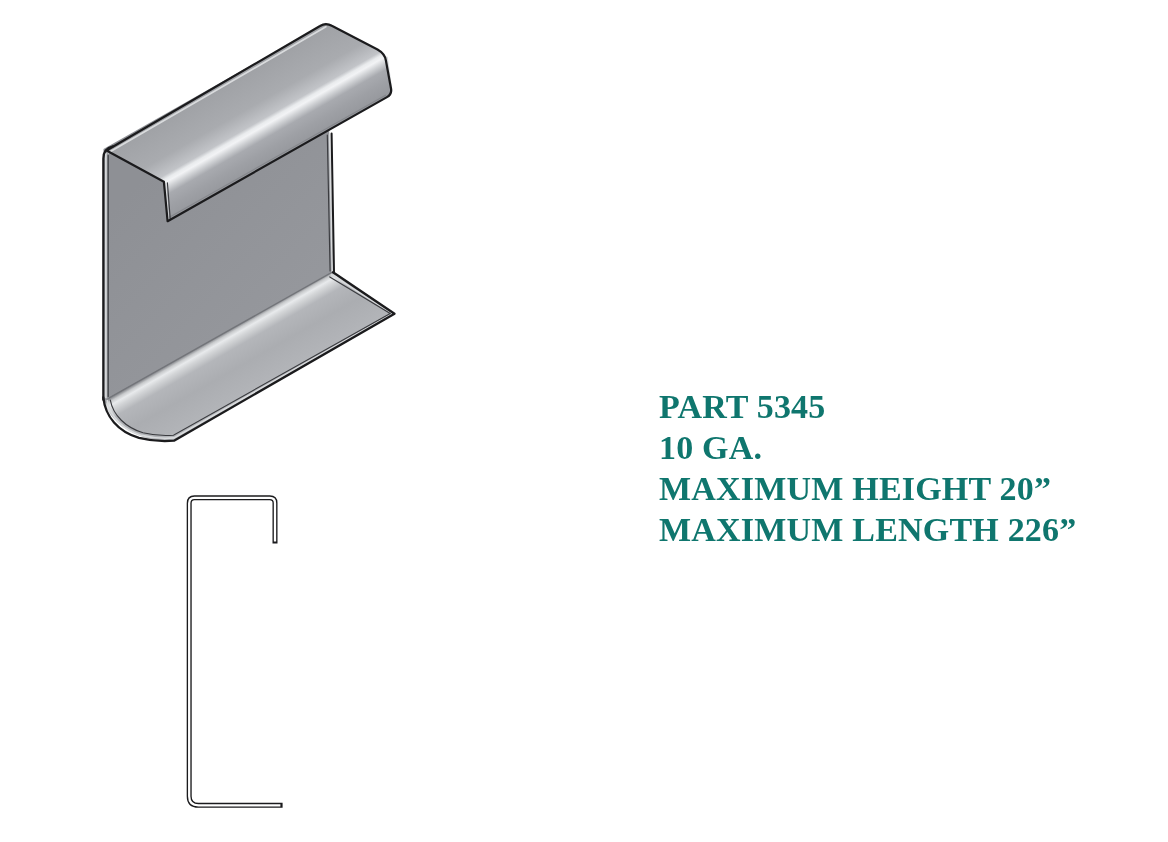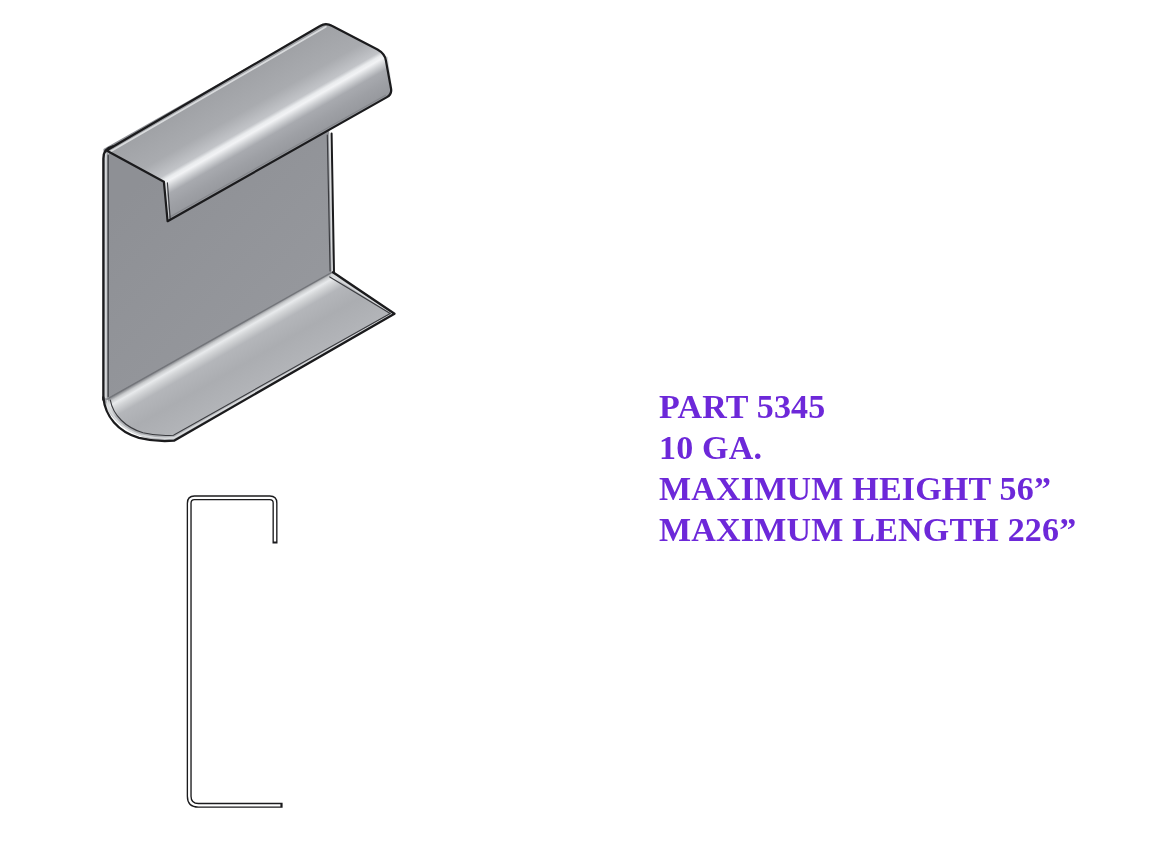--- a/index.html
+++ b/index.html
@@ -9,21 +9,21 @@
     background:#ffffff;
     overflow:hidden;
     font-family:"Liberation Serif", serif;
   }
   .drawings{
     position:absolute;left:0;top:0;width:1168px;height:842px;display:block;
   }
   .specs{
     position:absolute;
     left:659px;top:386px;
-    color:#6d28d9;
+    color:#0f766e;
     font-family:"Liberation Serif", serif;
     font-weight:700;
     font-size:34px;
     line-height:41px;
     letter-spacing:0.2px;
     white-space:nowrap;
   }
   .spec-line{height:41px;}
 </style>
 </head>
@@ -96,17 +96,17 @@
 
     <g aria-label="solid-side-rail-cross-section-profile">
       <path d="M275,543.6 L275,503 Q275,497.8 269.8,497.8 L194.4,497.8 Q189.2,497.8 189.2,503.2 L189.2,796.2 Q189.2,805.3 198.4,805.3 L282.6,805.3" stroke="#1b1b1d" stroke-width="5" fill="none"></path>
       <path d="M275,541.4 L275,503 Q275,497.8 269.8,497.8 L194.4,497.8 Q189.2,497.8 189.2,503.2 L189.2,796.2 Q189.2,805.3 198.4,805.3 L280.4,805.3" stroke="#ffffff" stroke-width="2.3" fill="none"></path>
     </g>
   </svg>
 
   <div class="specs">
     <div class="spec-line">PART 5345</div>
     <div class="spec-line">10 GA.</div>
-    <div class="spec-line">MAXIMUM HEIGHT 56”</div>
+    <div class="spec-line">MAXIMUM HEIGHT 20”</div>
     <div class="spec-line">MAXIMUM LENGTH 226”</div>
   </div>
 
 </div>
 
 </body></html>

